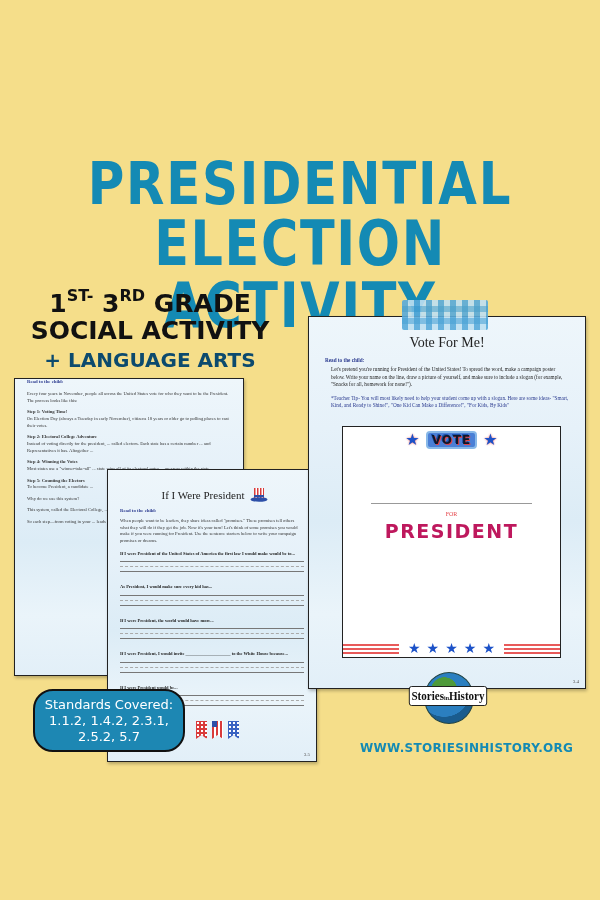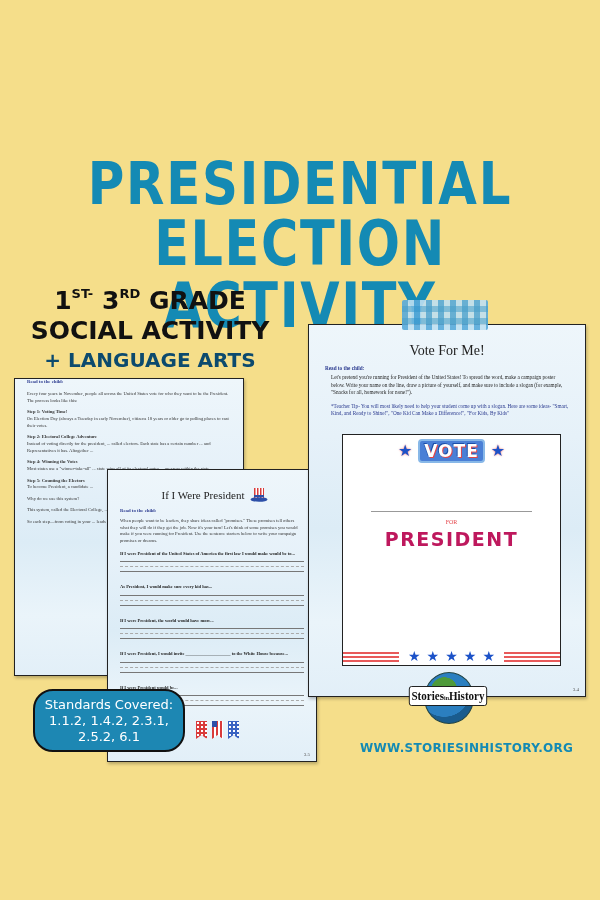--- a/index.html
+++ b/index.html
@@ -21,35 +21,35 @@
     line-height: 1;
   }
   .title.l1 { top: 155px; font-size: 58px; transform: scaleX(0.86); }
   .title.l2 { top: 213px; font-size: 62px; transform: scaleX(0.82); }
 
   .grade {
     position: absolute; left: 0; width: 300px; text-align: center;
     color: #111; font-weight: bold; font-family: "DejaVu Sans", sans-serif;
   }
   .grade.g1 { top: 286px; font-size: 25px; }
-  .grade.g1 sup { font-size: 13px; vertical-align: 11px; }
+  .grade.g1 sup { font-size: 16px; vertical-align: 11px; }
   .grade.g2 { top: 316px; font-size: 25px; }
   .grade.g3 { top: 348px; font-size: 20px; color: #0c4a6e; }
 
   .doc {
     position: absolute;
     background: linear-gradient(180deg, #eef6fb 0%, #e6f1f9 30%, #dcecf6 55%, #eaf4fa 80%, #e2eff8 100%);
     border: 1.5px solid #222;
     box-shadow: 1px 2px 3px rgba(0,0,0,0.25);
     font-family: "Liberation Serif", serif;
     overflow: hidden;
   }
   .doc1 { left: 14px; top: 378px; width: 230px; height: 298px; }
   .doc2 { left: 107px; top: 469px; width: 210px; height: 293px; }
-  .doc3 { left: 308px; top: 316px; width: 278px; height: 373px; margin-top: 8px; }
+  .doc3 { left: 308px; top: 316px; width: 278px; height: 373px; }
 
   .doc h2 { font-weight: normal; color: #222; text-align: center; }
   .doc1 h2 { font-size: 12.5px; margin: 20px 0 8px 12px; text-align: left; }
   .small { font-size: 4.6px; color: #333; line-height: 1.45; }
   .rtc { font-size: 4.8px; color: #2a3a8f; font-weight: bold; }
   .doc1 .block { padding: 0 12px; }
   .doc1 .block p { margin-bottom: 5px; }
   .doc1 .step { font-weight: bold; }
 
   .doc2 h2 { font-size: 11px; margin: 18px 0 6px 6px; display:flex; align-items:center; justify-content:center; gap:6px; }
@@ -79,22 +79,22 @@
   .doc3 .block { padding: 0 16px; }
   .doc3 .block .small { font-size: 5.2px; margin: 3px 0 0 6px; color: #222; }
   .doc3 .tip { font-size: 5.2px; color: #2a3a8f; margin: 6px 0 0 6px; line-height: 1.45; }
 
   .poster {
     position: absolute; left: 33px; top: 109px; width: 219px; height: 232px;
     background: #fff; border: 1.5px solid #222;
   }
   .vote-row { position: absolute; top: 4px; left: 0; width: 100%; display:flex; justify-content:center; align-items:center; gap:6px; }
   .vote-word {
-    font-family: "DejaVu Sans", sans-serif; font-weight: bold; font-size: 17px;
-    color: #ffffff; background: #4a7fd6; border: 2px solid #88b8e8;
+    font-family: "DejaVu Sans", sans-serif; font-weight: bold; font-size: 12px;
+    color: #0f172a; background: #4a7fd6; border: 2px solid #88b8e8;
     padding: 0 4px; border-radius: 4px;
     text-shadow: 1px 1px 0 #e0454a, -1px -1px 0 #1c4fa8;
     letter-spacing: 1px;
   }
   .star { color: #1c52c8; font-size: 16px; text-shadow: 0 0 2px #e85a5a; line-height: 1; }
   .name-line { position: absolute; left: 28px; right: 28px; top: 76px; height: 1px; background: #999; }
   .for { position: absolute; top: 84px; width: 100%; text-align: center; font-size: 6px; color: #e5484d; font-family: "Liberation Serif", serif; }
   .pres {
     position: absolute; top: 93px; width: 100%; text-align: center;
     font-family: "DejaVu Sans", sans-serif; font-weight: bold; font-size: 19px;
@@ -247,21 +247,21 @@
       <span>★</span>
     </div>
     <div class="stripes r"></div>
   </div>
   <div class="page-num">3.4</div>
 </div>
 
 <div class="badge">
   <div>Standards Covered:</div>
   <div>1.1.2, 1.4.2, 2.3.1,</div>
-  <div>2.5.2, 6.1</div>
+  <div>2.5.2, 5.7</div>
 </div>
 
 <div class="logo">
   <div class="globe"></div>
   <div class="banner">
     <span>Stories</span><small>in</small><span>History</span>
   </div>
 </div>
 
 <div class="url">WWW.STORIESINHISTORY.ORG</div>

